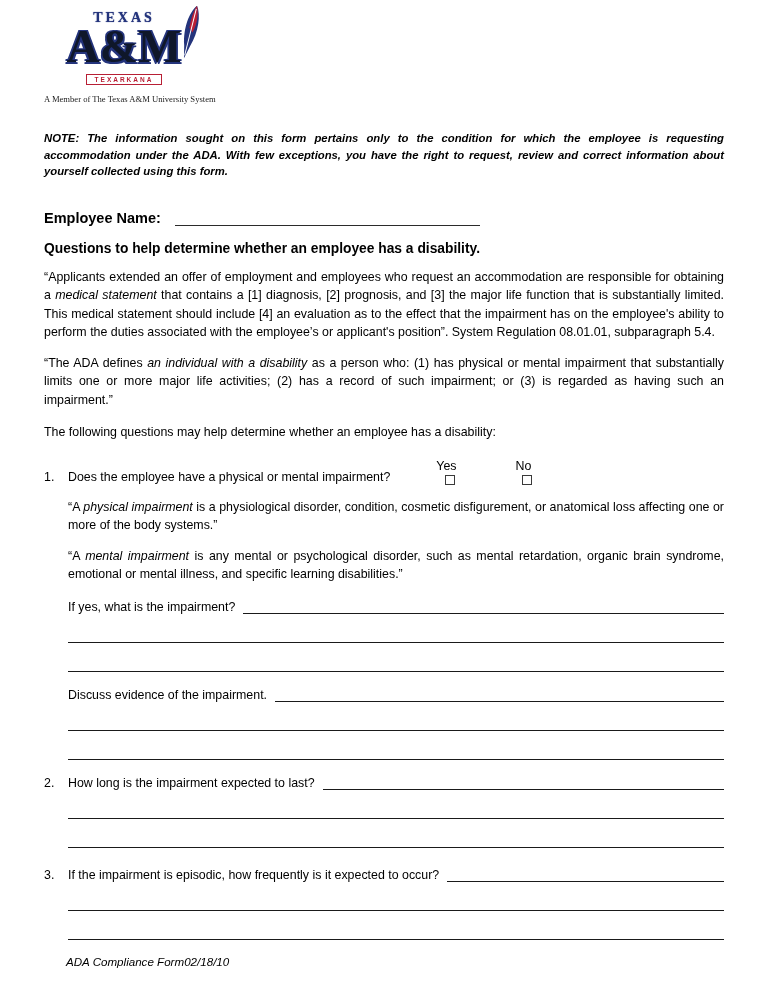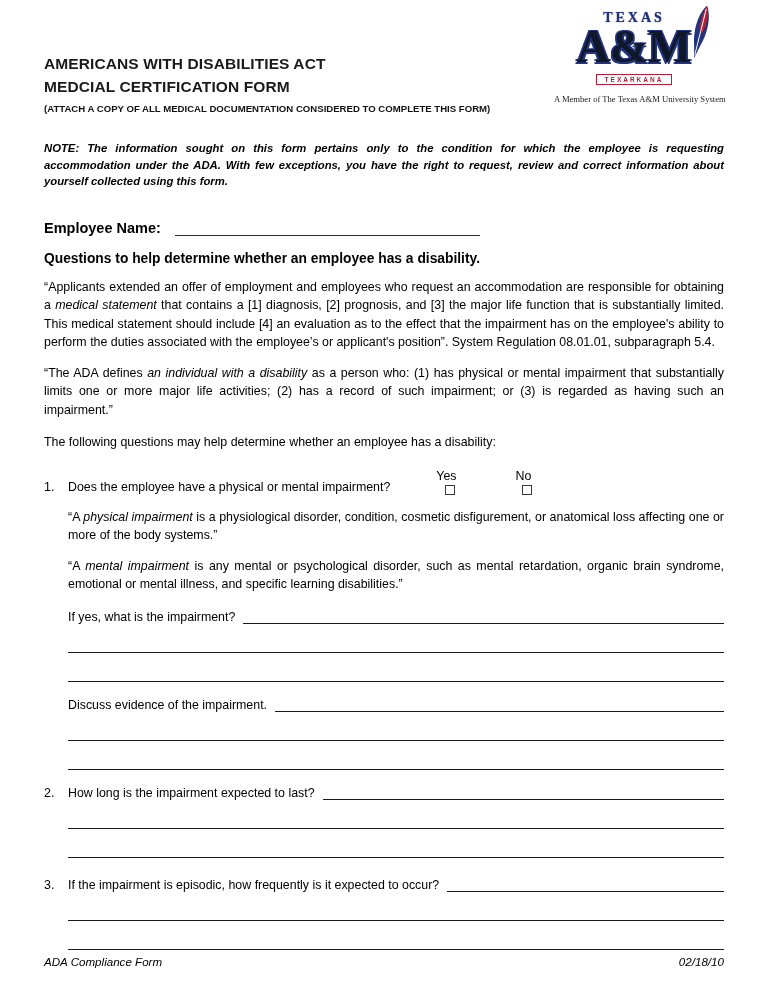--- a/index.html
+++ b/index.html
@@ -62,33 +62,28 @@
     background: #fff; margin-bottom: 1px;
   }
   .fill-row { display: flex; align-items: flex-end; font-size: 12.4px; }
   .fill-label { white-space: nowrap; }
   .line { flex: 1 1 auto; border-bottom: 1.1px solid #1a1a1a; height: 14px; margin-left: 8px; }
   .blank-line { border-bottom: 1.1px solid #1a1a1a; height: 29px; }
   .mt14 { margin-top: 14px; }
   .mt16 { margin-top: 16px; }
   .mt20 { margin-top: 20px; }
   
-  .footer { margin-top: auto; display: flex; justify-content: space-between; font-size: 11.6px; font-style: italic; }
+  .footer { margin-top: auto; display: flex; font-size: 11.6px; font-style: italic; margin-left: 22px; }
 </style>
 </head>
 <body>
 
 <div class="page">
 
   <div class="header">
-    <div class="header-left">
-      <div class="title">AMERICANS WITH DISABILITIES ACT</div>
-      <div class="title">MEDCIAL CERTIFICATION FORM</div>
-      <div class="subtitle">(ATTACH A COPY OF ALL MEDICAL DOCUMENTATION CONSIDERED TO COMPLETE THIS FORM)</div>
-    </div>
     <div class="header-right">
       <div class="logo">
         <span class="feather">
           <svg width="22" height="56" viewBox="0 0 22 56">
             <path d="M11 1 C17 9 19 26 14 42 L11 55 L8 42 C3 26 5 9 11 1 Z" fill="#24347c"></path>
             <path d="M11 1 C14 7 16 18 13 28 L9 24 C8 14 9 7 11 1 Z" fill="#b81f35"></path>
             <line x1="11" y1="4" x2="11" y2="52" stroke="#ffffff" stroke-width="1"></line>
           </svg>
         </span>
         <div class="logo-texas">TEXAS</div>

